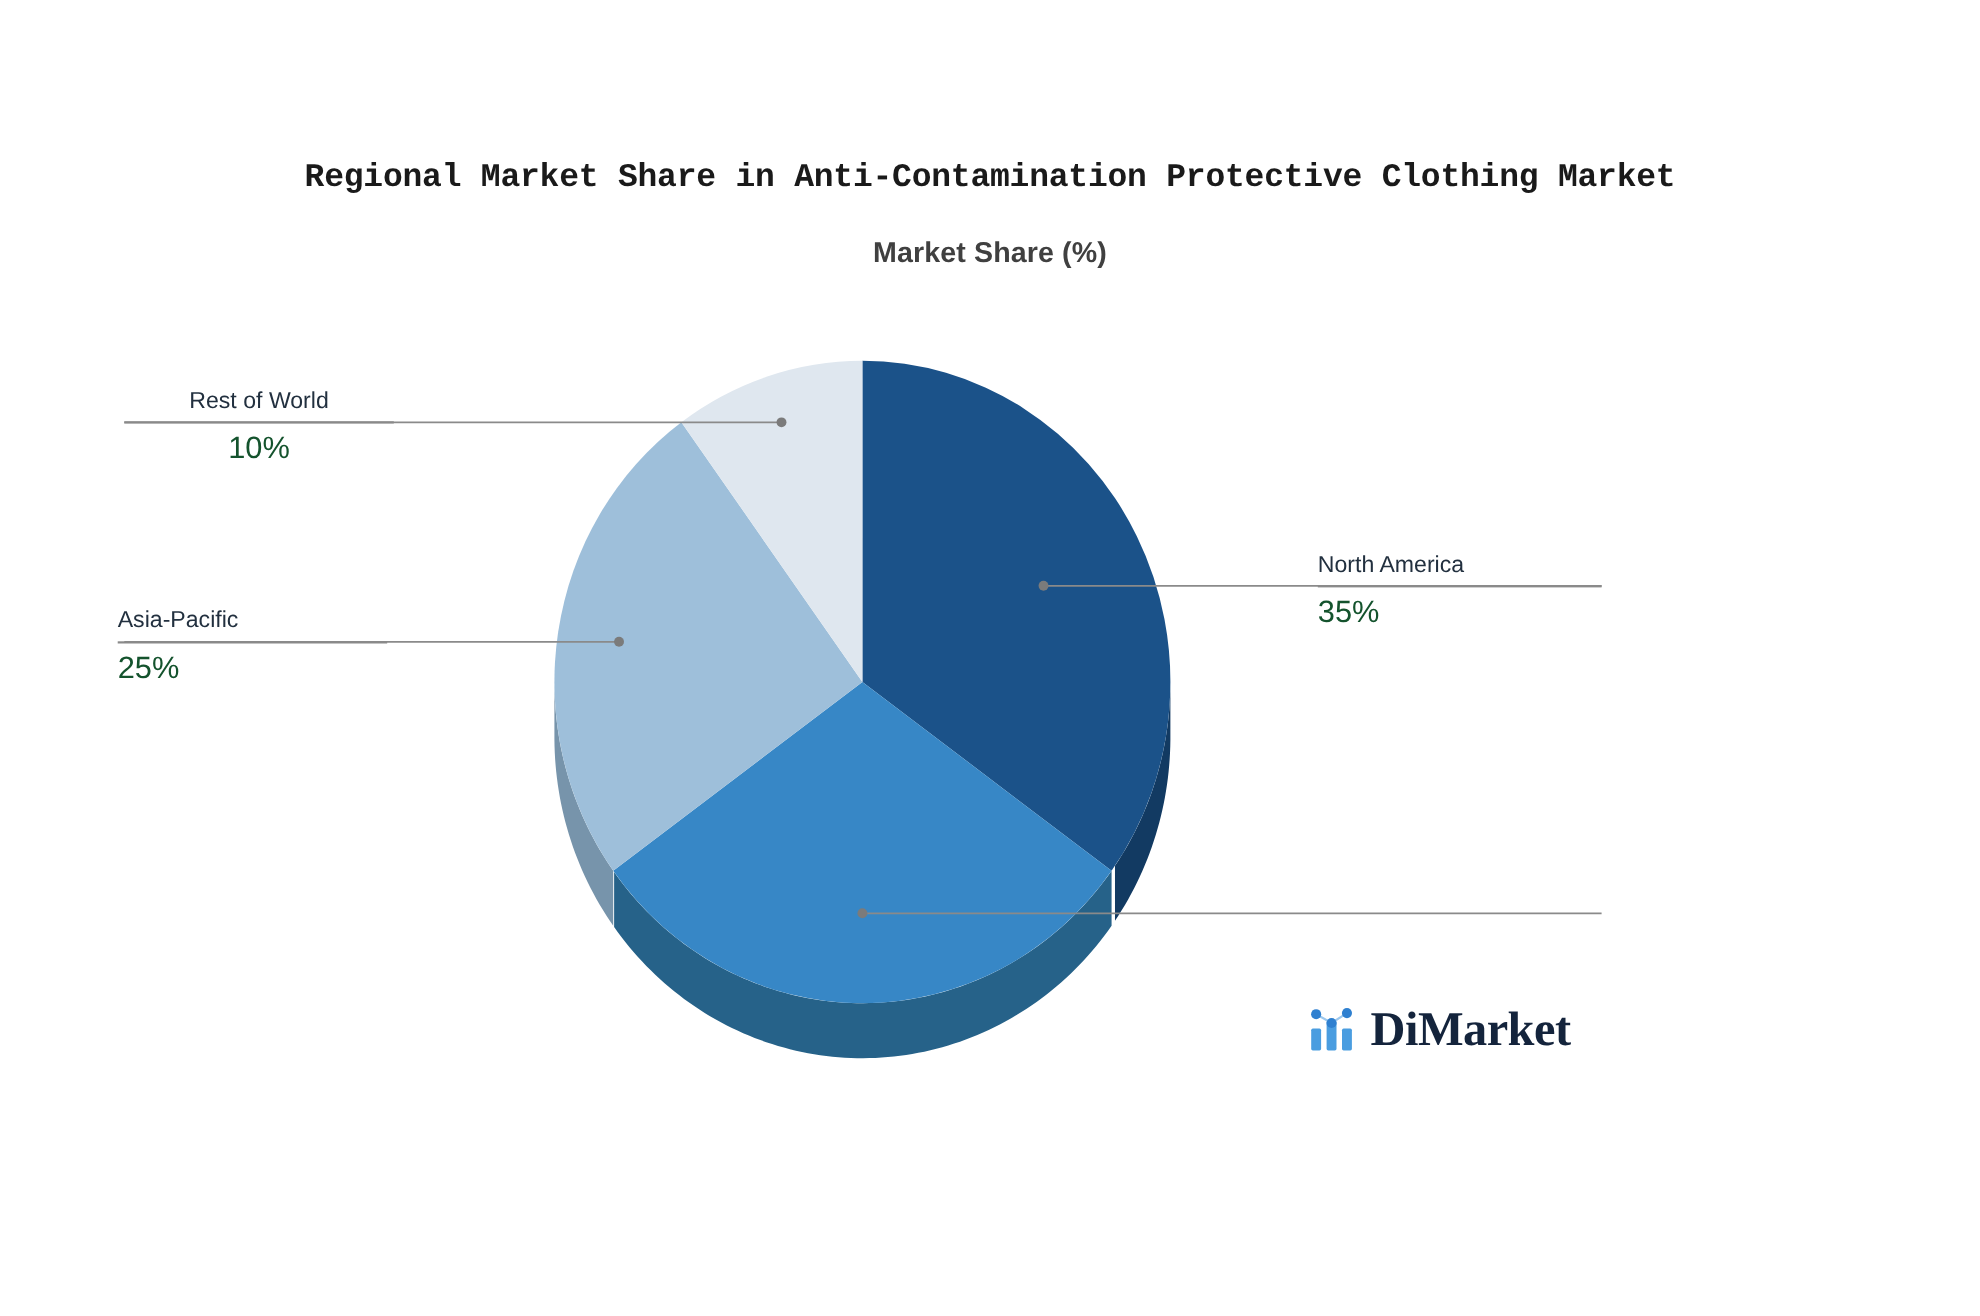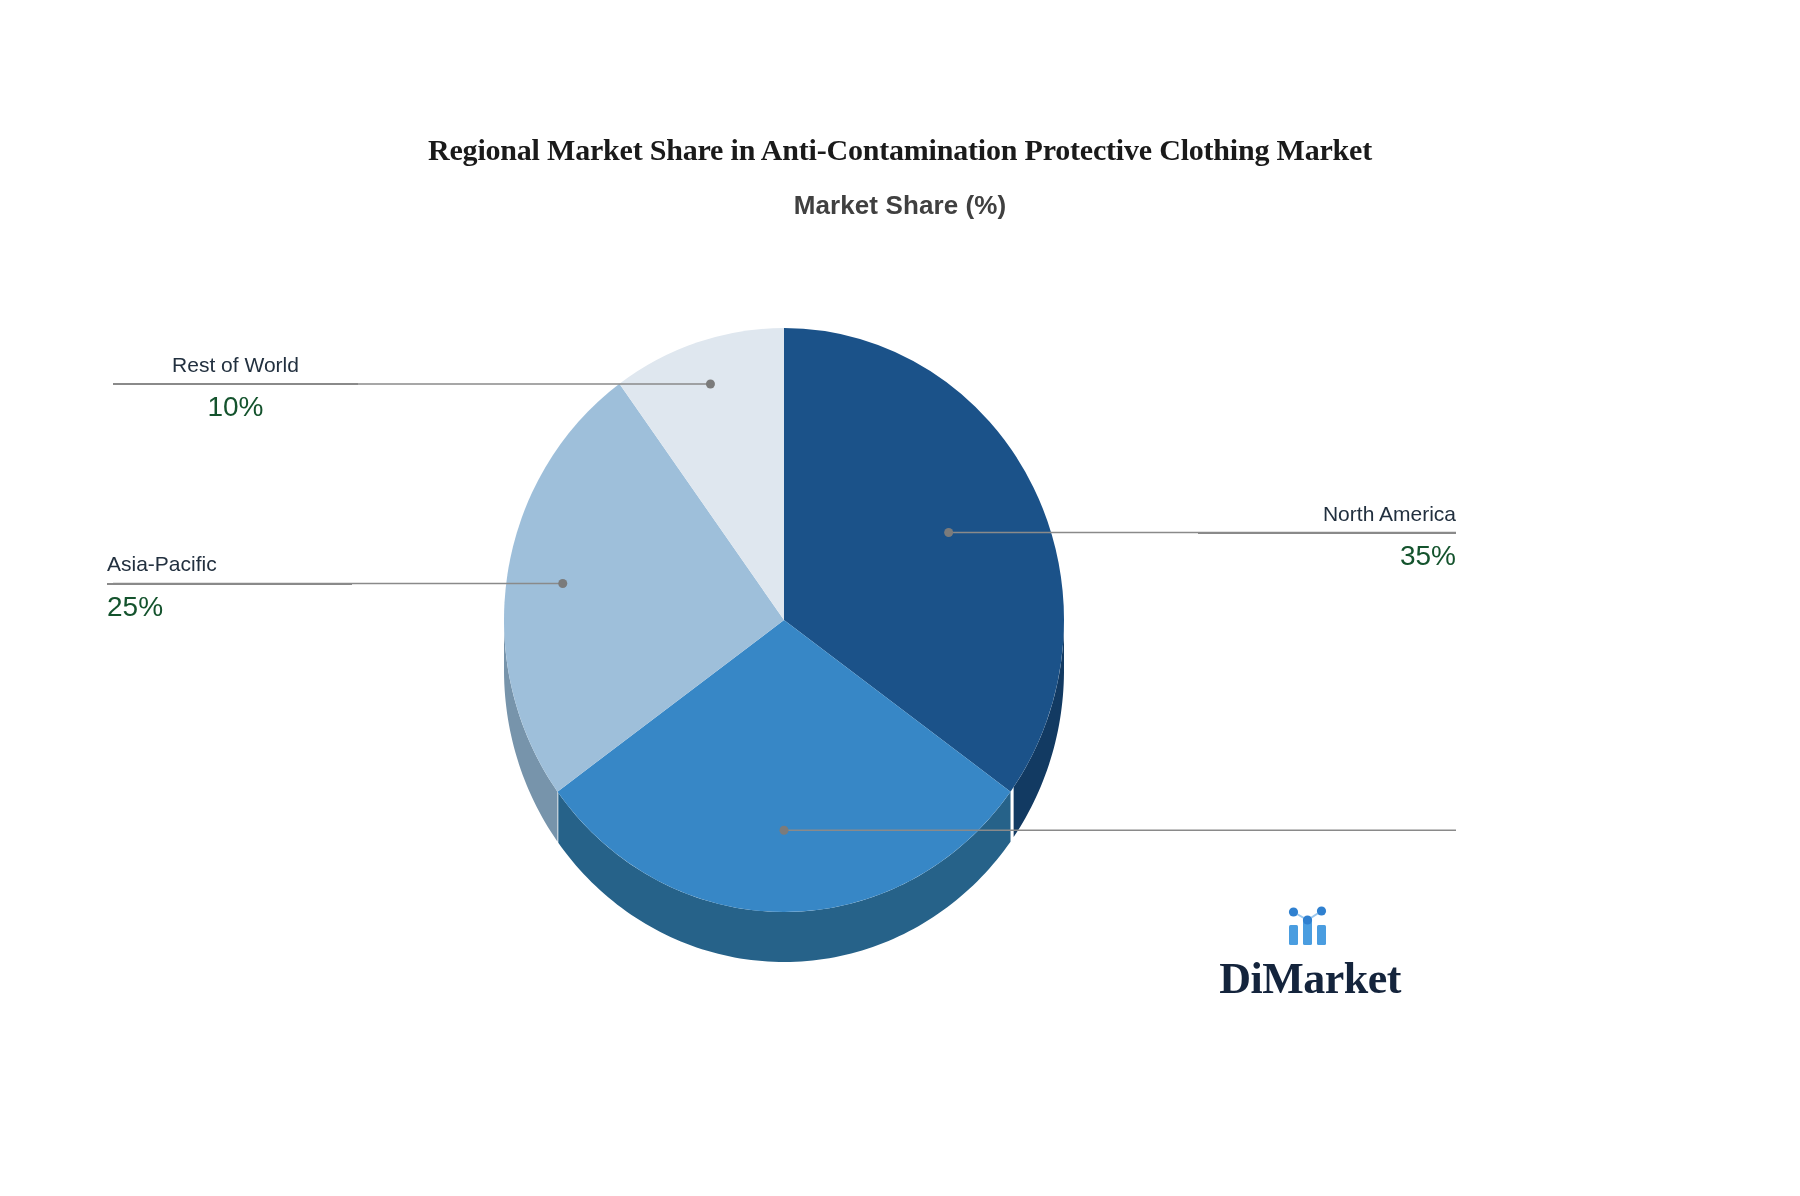--- a/index.html
+++ b/index.html
@@ -25,27 +25,27 @@
 
   
   .title-block {
     position: absolute;
     left: 0;
     top: 128px;
     width: 1800px;
     text-align: center;
   }
   .chart-title {
-    font-family: Liberation Serif, serif;
+    font-family: Liberation Mono, monospace;
     font-size: 30px;
     font-weight: bold;
     color: #1a1a1a;
     letter-spacing: -0.2px;
     line-height: 1.2;
-    margin: 4px;
+    margin: 16px;
   }
   .chart-subtitle {
     font-family: "Liberation Sans", sans-serif;
     font-size: 26px;
     font-weight: bold;
     color: #404040;
     margin: 0;
     padding-top: 18px;
     letter-spacing: 0.1px;
   }
@@ -77,39 +77,38 @@
     margin-top: 5px;
     margin-bottom: 4px;
   }
   .callout .cl-value {
     font-size: 28px;
     color: #14532d;
     line-height: 1.25;
     white-space: nowrap;
   }
   .callout.left { text-align: left; }
-  .callout.right { text-align: right; }
+  .callout.right { }
 
   
   #callout-row  { left: 113px; top: 362px;  width: 245px; }
   #callout-apac { left: 107px; top: 494px;  width: 245px; }
   #callout-na   { left: 1198px; top: 444px; width: 258px; }
   #callout-eu   { left: 1198px; top: 688px; width: 258px; }
 
   
   #logo {
     position: absolute;
     left: 1190px;
     top: 905px;
     width: 240px;
     height: 62px;
     display: flex;
     align-items: center;
     gap: 10px;
-    flex-direction: column;
   }
   #logo-mark { width: 46px; height: 42px; flex: 0 0 auto; }
   #logo-text {
     font-family: "Liberation Serif", serif;
     font-size: 44px;
     font-weight: bold;
     color: #14243c;
     letter-spacing: -0.5px;
     line-height: 1;
     white-space: nowrap;

